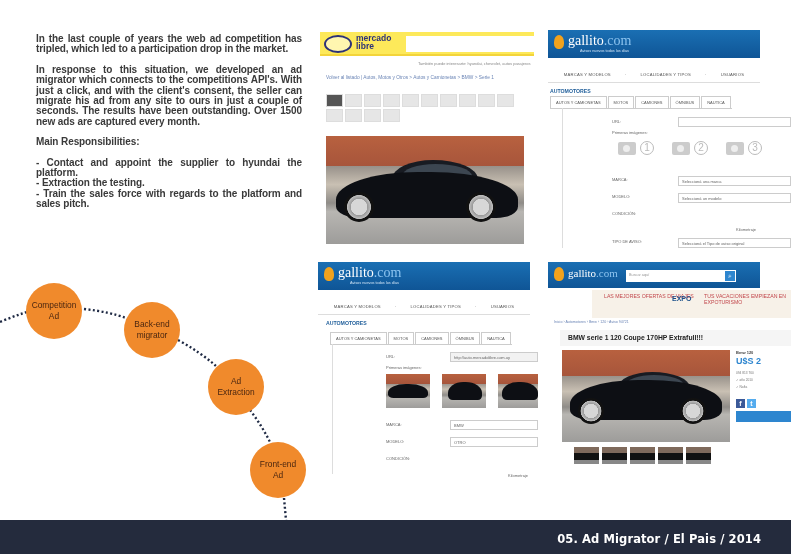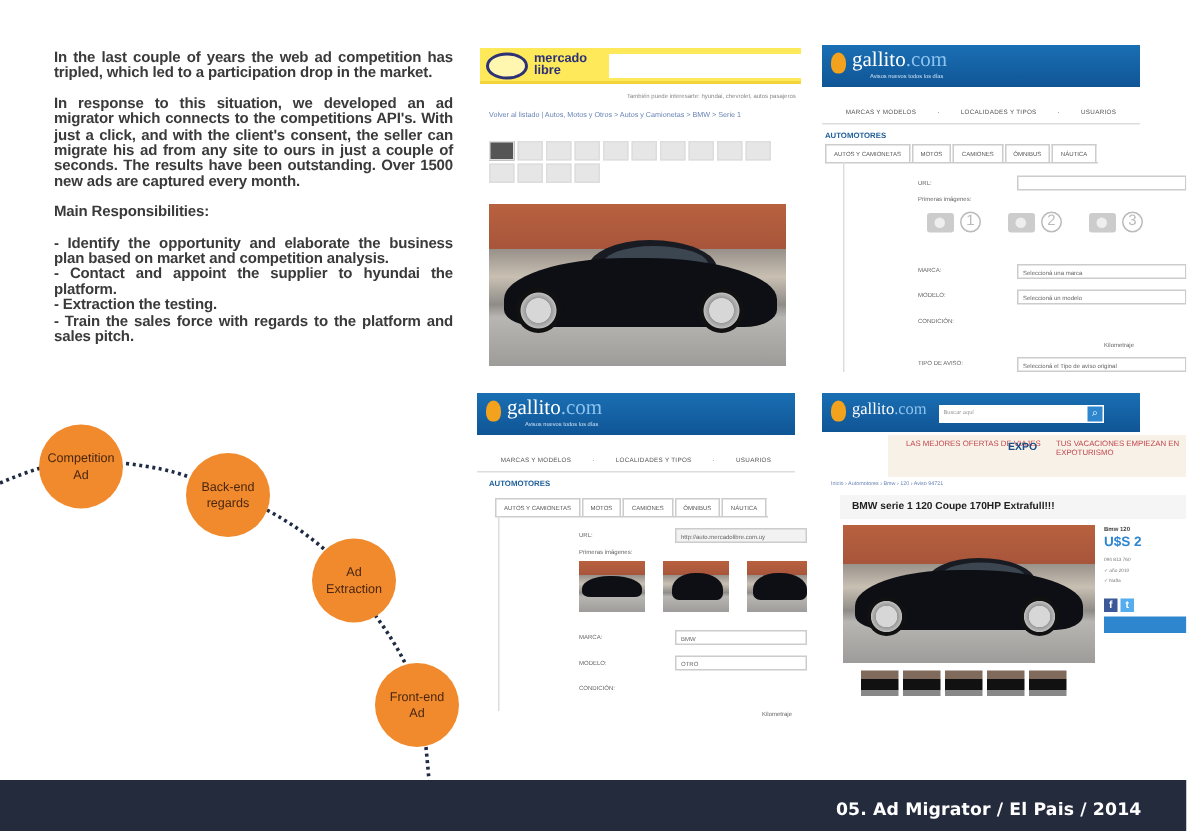--- a/index.html
+++ b/index.html
@@ -75,36 +75,35 @@
   .footer-title { position: absolute; right: 30px; top: 12px; font-family: "DejaVu Sans", sans-serif; font-size: 11.5px; font-weight: bold; color: #ffffff; letter-spacing: 0.1px; }
 </style>
 </head>
 <body>
 
 <div class="text-col">
   <p>In the last couple of years the web ad competition has tripled, which led to a participation drop in the market.</p>
   <p>In response to this situation, we developed an ad migrator which connects to the competitions API's. With just a click, and with the client's consent, the seller can migrate his ad from any site to ours in just a couple of seconds. The results have been outstanding. Over 1500 new ads are captured every month.</p>
   <p>Main Responsibilities:</p>
   <div class="bullets">
-    <div>- Identify the opportunity and elaborate the business plan based on market and competition analysis.</div>
     <div>- Contact and appoint the supplier to hyundai the platform.</div>
     <div>- Extraction the testing.</div>
     <div>- Train the sales force with regards to the platform and sales pitch.</div>
   </div>
 </div>
 
 <div class="diagram">
   <svg width="310" height="250">
     <path d="M 0 52 Q 28 40 52 36 M 84 39 Q 110 42 126 48 M 178 70 Q 200 82 216 96 M 250 140 Q 262 156 270 172 M 284 228 L 286 250" fill="none" stroke="#1f2a44" stroke-width="2.4" stroke-dasharray="2 2.4"></path>
   </svg>
   <div class="node" style="left:26px; top:13px;">
     <span><span>Competition</span><br><span>Ad</span></span>
   </div>
   <div class="node" style="left:124px; top:32px;">
-    <span><span>Back-end</span><br><span>regards</span></span>
+    <span><span>Back-end</span><br><span>migrator</span></span>
   </div>
   <div class="node" style="left:208px; top:89px;">
     <span><span>Ad</span><br><span>Extraction</span></span>
   </div>
   <div class="node" style="left:250px; top:172px;">
     <span><span>Front-end</span><br><span>Ad</span></span>
   </div>
 </div>
 
 <div class="shot s1">

